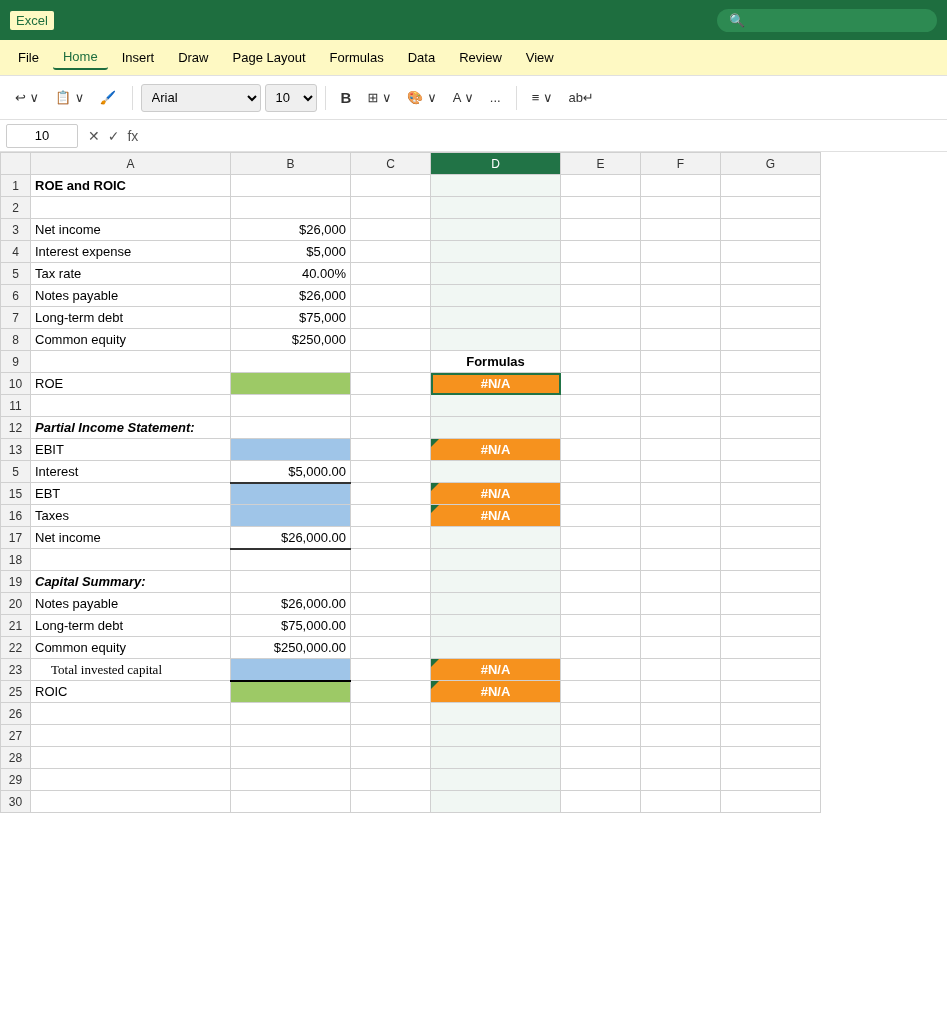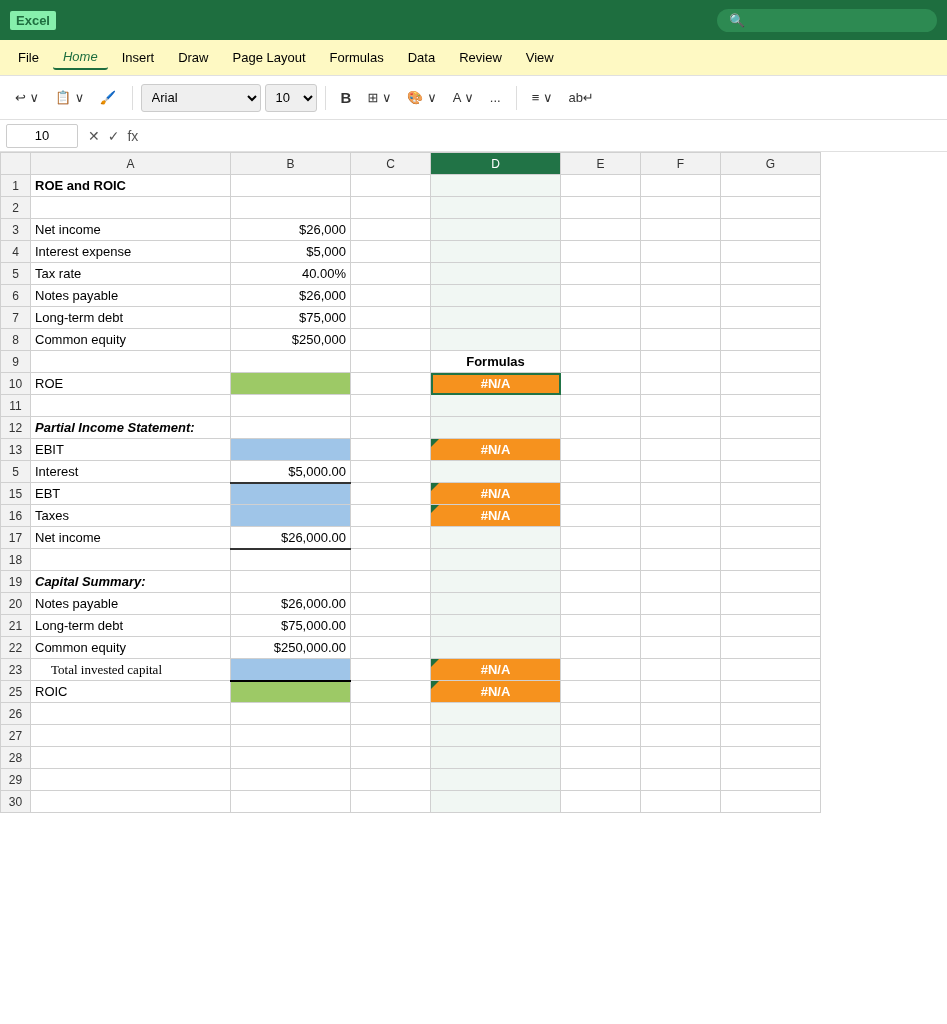--- a/index.html
+++ b/index.html
@@ -8,23 +8,23 @@
     
     .title-bar {
       background: #1e6e3f;
       color: #fff;
       display: flex;
       align-items: center;
       height: 40px;
       padding: 0 10px;
     }
     .excel-logo {
-      background: #86efac;
+      background: #fef9c3;
       color: #1e6e3f;
-      font-weight: bold;
+      font-weight: normal;
       font-size: 13px;
       padding: 2px 6px;
       border-radius: 2px;
       margin-right: 10px;
     }
     .title-text {
       font-size: 14px;
       font-weight: 400;
       flex: 1;
     }
@@ -54,21 +54,20 @@
     .menu-item {
       font-size: 13px;
       padding: 4px 10px;
       cursor: pointer;
       border-radius: 3px;
       color: #000;
     }
     .menu-item.active {
       color: #1e6e3f;
       border-bottom: 2px solid #1e6e3f;
-      font-style: italic;
     }
 
     
     .toolbar {
       background: #fff;
       display: flex;
       align-items: center;
       height: 44px;
       padding: 0 8px;
       border-bottom: 1px solid #e0e0e0;

